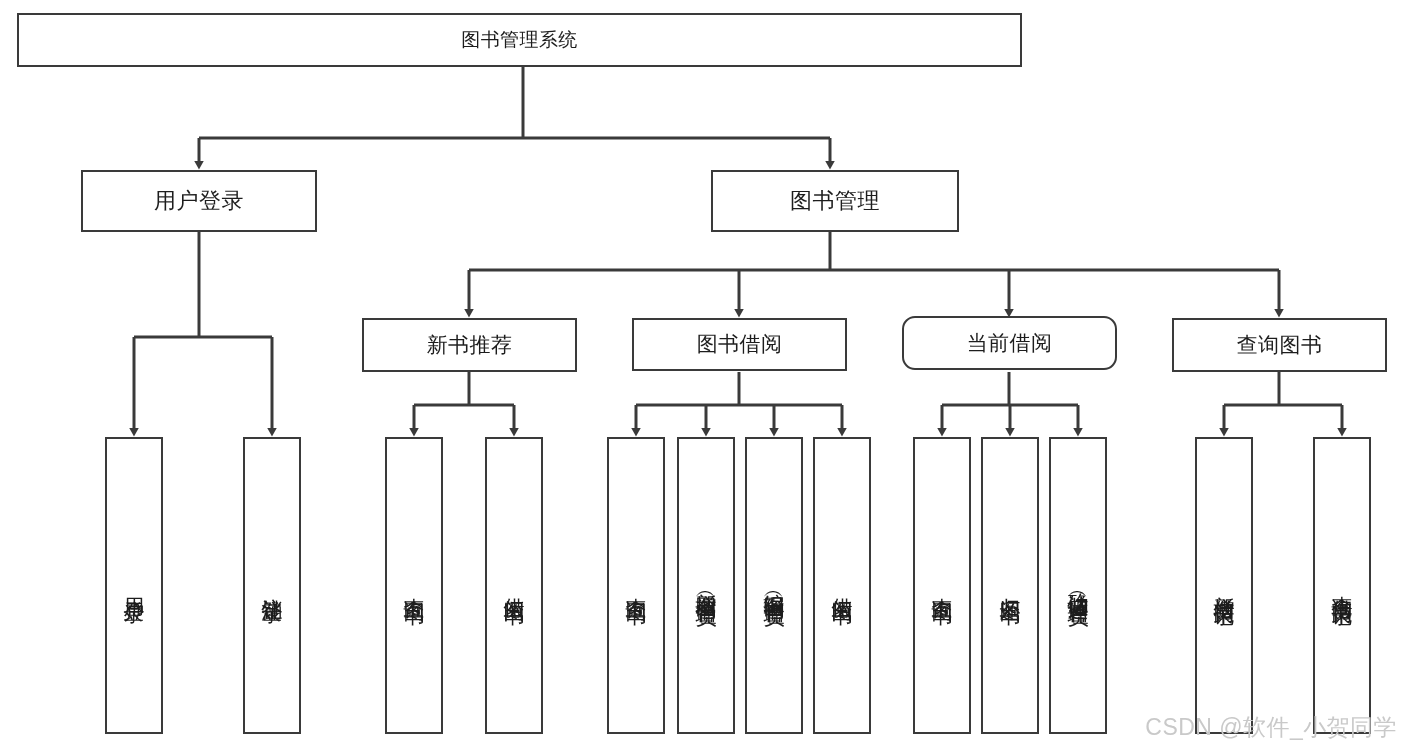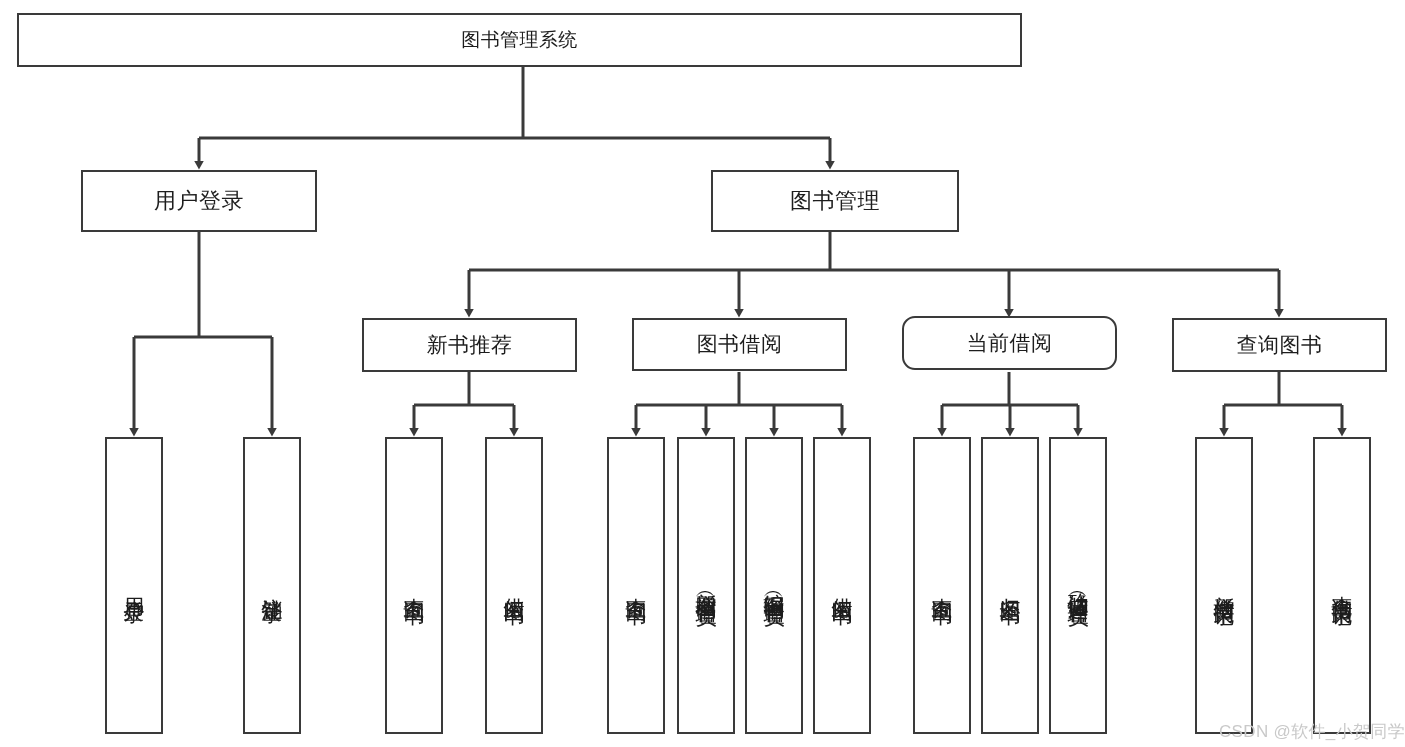--- a/index.html
+++ b/index.html
@@ -63,23 +63,23 @@
     text-orientation: upright;
     font-size: 21px;
     line-height: 1.05;
     letter-spacing: 0.10em;
     white-space: nowrap;
     max-height: 100%;
   }
   
   #watermark {
     position: absolute;
-    right: 0;
+    right: 8px;
     bottom: 4px;
-    font-size: 17px;
+    font-size: 23px;
     color: #c9c9c9;
     letter-spacing: 0.02em;
     white-space: nowrap;
     user-select: none;
   }
 </style>
 </head>
 <body>
 
 <div id="diagram-canvas">

